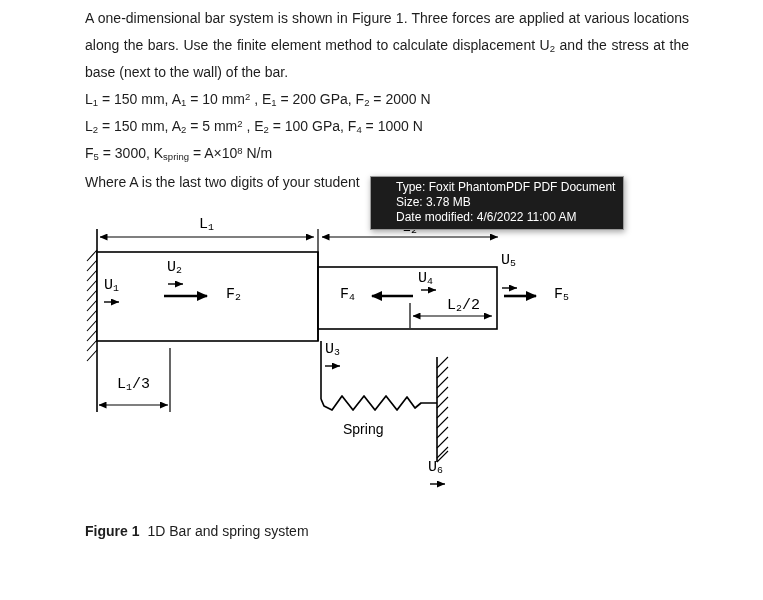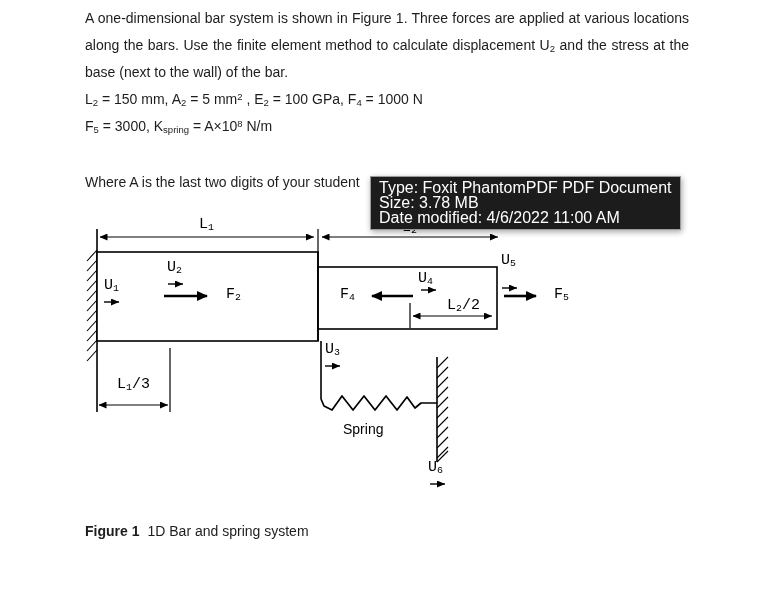--- a/index.html
+++ b/index.html
@@ -24,23 +24,23 @@
   sup{font-size:0.68em;line-height:0;vertical-align:0.45em;}
   .param-line{margin:0;}
   
   .tooltip{
     position:absolute;
     left:370px;top:176px;
     z-index:10;
     border:1px solid #9a9a9a;
     background:#1c1c1c;
     color:#ffffff;
-    font-size:16px;
+    font-size:12px;
     line-height:15px;
-    padding:3px 8px 4px 8px;
+    padding:3px 8px 4px 25px;
     white-space:nowrap;
     box-shadow:1px 2px 6px rgba(0,0,0,0.35);
   }
   
   .fig-svg{position:absolute;left:0;top:0;z-index:1;}
   .fig-label{
     position:absolute;
     z-index:2;
     font-family:Liberation Mono, monospace;
     font-size:15px;
@@ -59,20 +59,21 @@
   }
 </style>
 </head>
 <body>
 
 <div class="page">
 
   <p class="doc-text justify" style="left:85px;top:5px;width:604px;">A one-dimensional bar system is shown in Figure 1. Three forces are applied at various locations along the bars. Use the finite element method to calculate displacement U<sub>2</sub> and the stress at the base (next to the wall) of the bar.</p>
 
   <div class="doc-text" style="left:85px;top:86px;width:604px;">
+    <p class="param-line">L<sub>1</sub> = 150 mm, A<sub>1</sub> = 10 mm<sup>2</sup> , E<sub>1</sub> = 200 GPa, F<sub>2</sub> = 2000 N</p>
     <p class="param-line">L<sub>2</sub> = 150 mm, A<sub>2</sub> = 5 mm<sup>2</sup> , E<sub>2</sub> = 100 GPa, F<sub>4</sub> = 1000 N</p>
     <p class="param-line">F<sub>5</sub> = 3000, K<sub>spring</sub> = A×10<sup>8</sup> N/m</p>
   </div>
 
   <p class="doc-text" style="left:85px;top:169px;width:604px;">Where A is the last two digits of your student</p>
 
   <div class="tooltip" style="background: rgb(28, 28, 28); border-color: rgb(154, 154, 154);">
     <div>Type: Foxit PhantomPDF PDF Document</div>
     <div>Size: 3.78 MB</div>
     <div>Date modified: 4/6/2022 11:00 AM</div>

